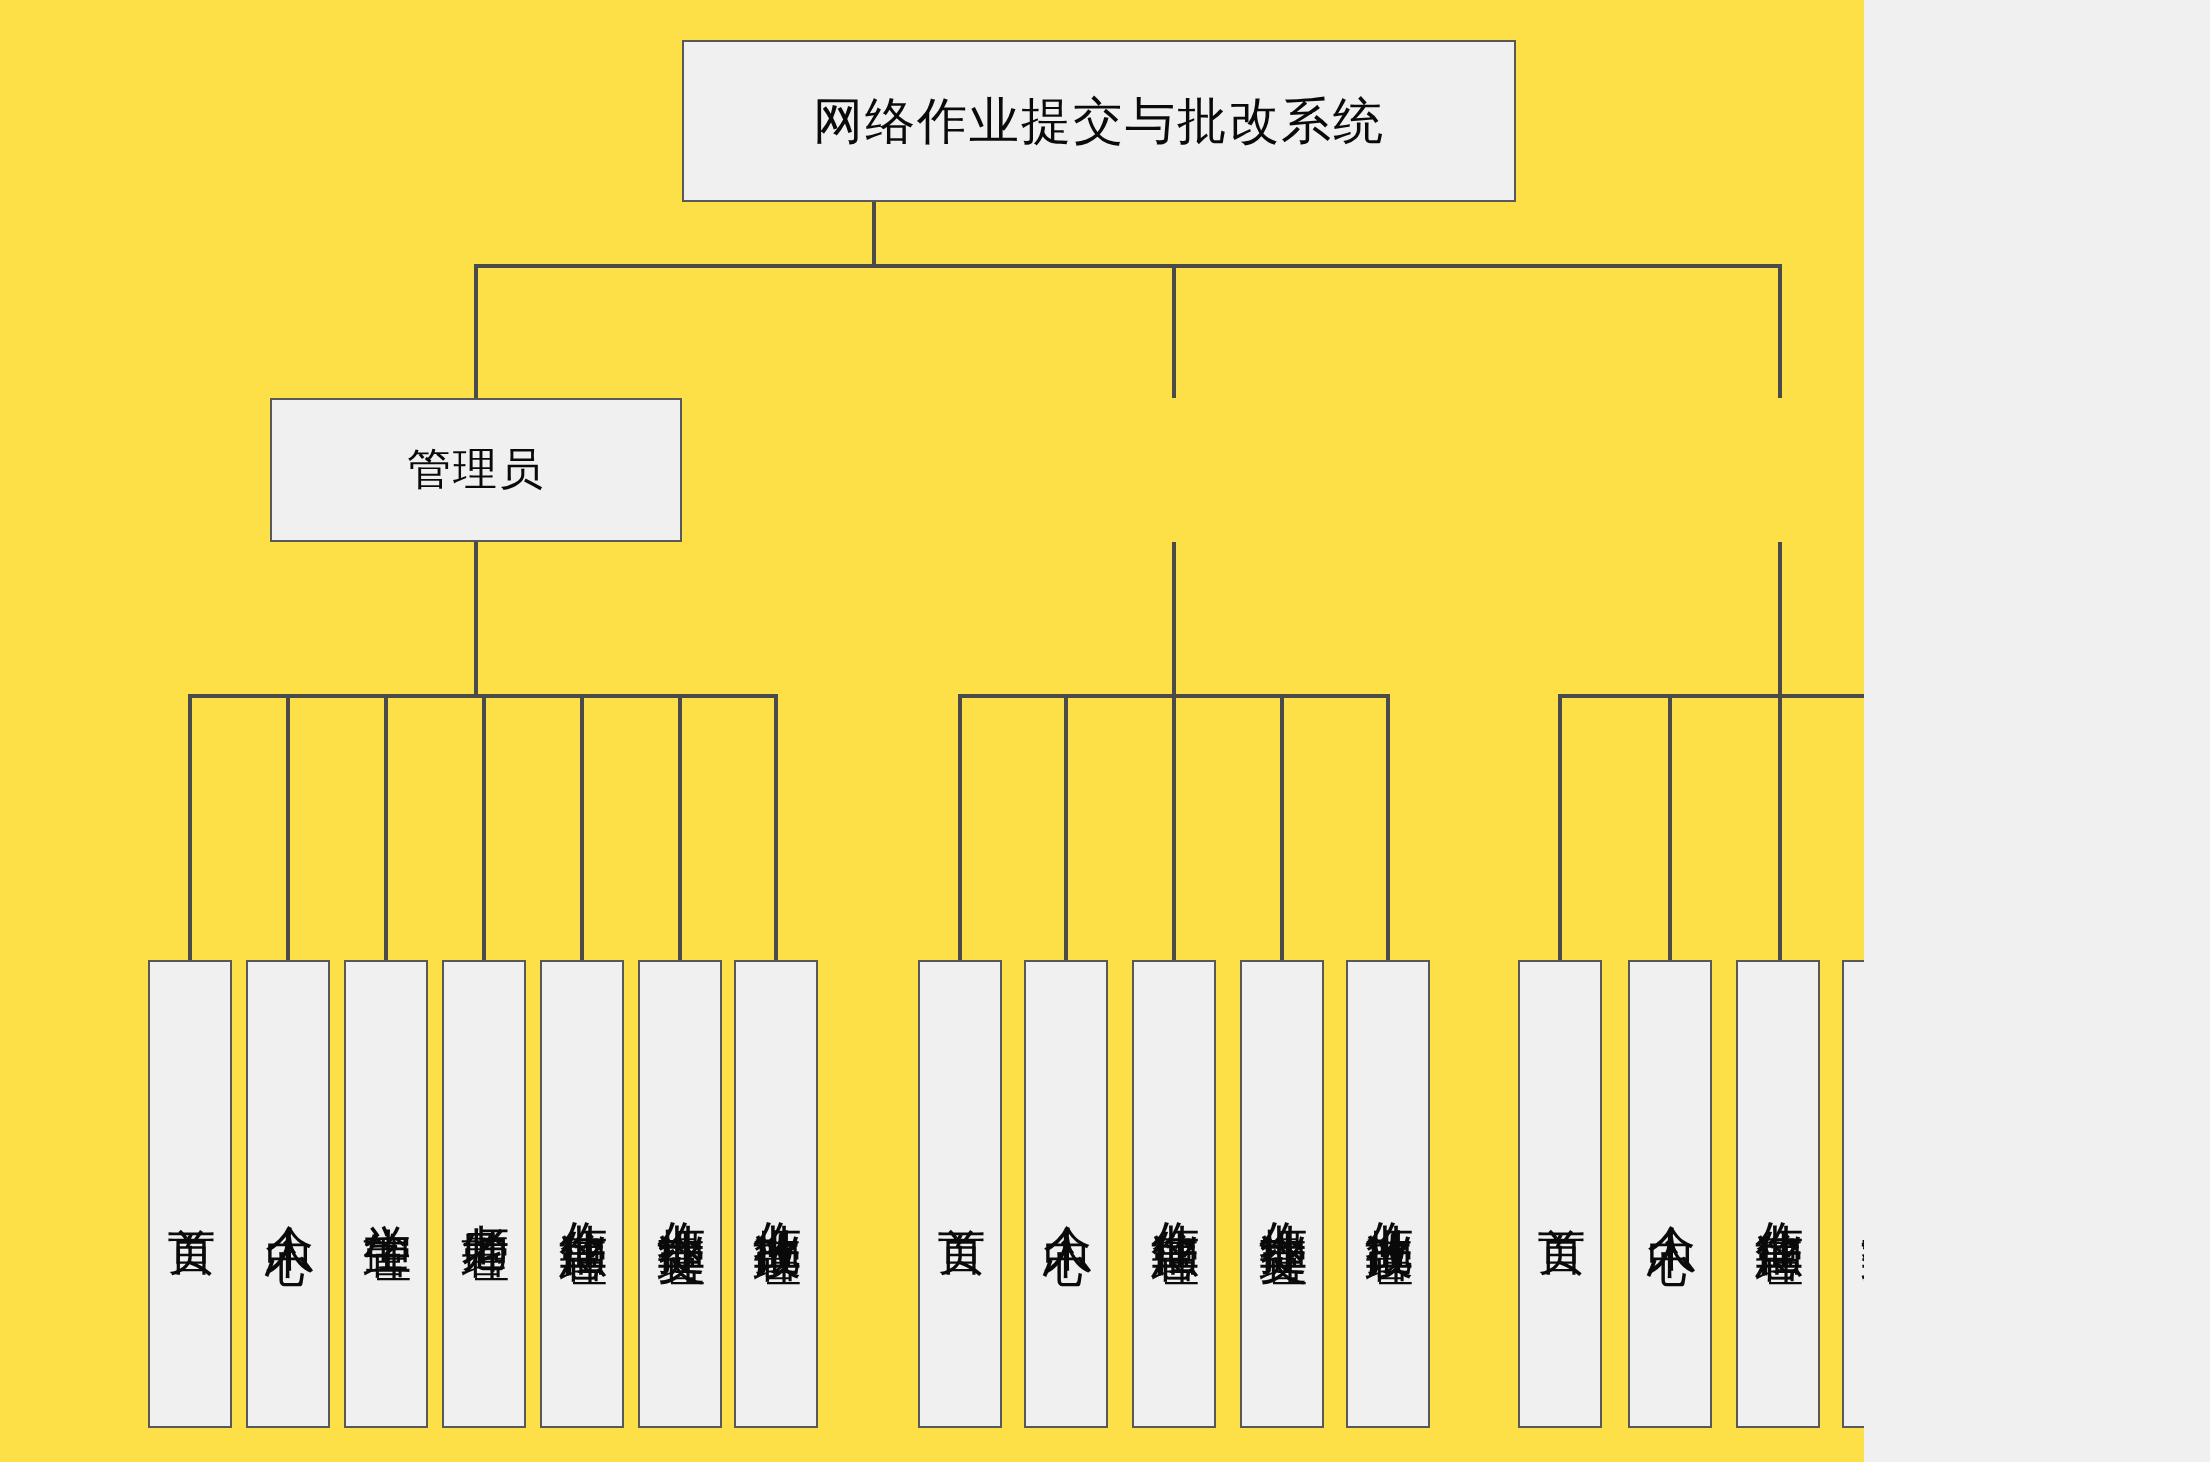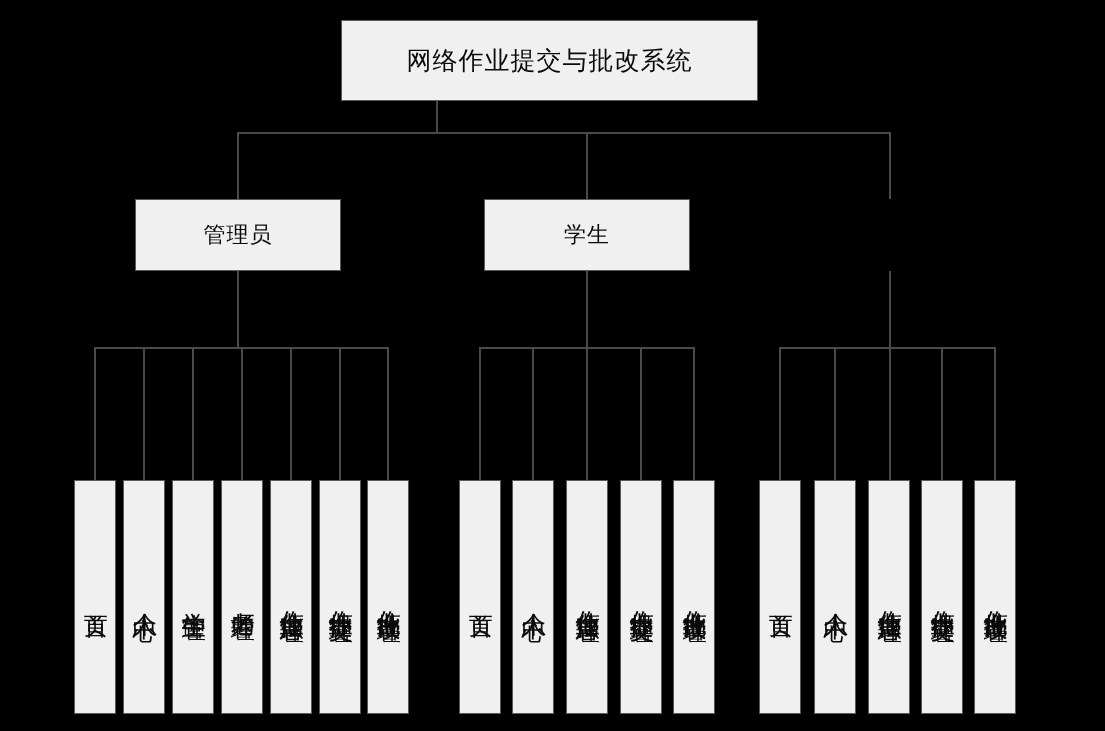--- a/index.html
+++ b/index.html
@@ -7,23 +7,23 @@
     margin: 0;
     padding: 0;
     background: #f0f0f0;
   }
   body {
     font-family: "DejaVu Sans", "Liberation Sans", sans-serif;
     -webkit-font-smoothing: antialiased;
   }
   #diagram {
     position: relative;
-    width: 1105px;
+    width: 932px;
     height: 731px;
-    background: #000000;
+    background: #fde047;
     overflow: hidden;
   }
   .node {
     position: absolute;
     box-sizing: border-box;
     background: #f0f0f0;
     border: 1.5px solid #595959;
     display: flex;
     align-items: center;
     justify-content: center;
@@ -77,23 +77,20 @@
   <div class="edge v" style="left:436px; top:101px; width:1.5px; height:32px;"></div>
 
   <div class="edge h" style="left:237px; top:132px; width:654px; height:1.5px;"></div>
 
   <div class="edge v" style="left:237px; top:132px; width:1.5px; height:67px;"></div>
   <div class="edge v" style="left:586px; top:132px; width:1.5px; height:67px;"></div>
   <div class="edge v" style="left:889px; top:132px; width:1.5px; height:67px;"></div>
 
   <div class="node role" style="left:135px; top:199px; width:206px; height:72px;">
     <span>管理员</span>
-  </div>
-  <div class="node role" style="left:484px; top:199px; width:206px; height:72px;">
-    <span>学生</span>
   </div>
 
   <div class="edge v" style="left:237px; top:271px; width:1.5px; height:77px;"></div>
   <div class="edge h" style="left:94px; top:347px; width:293px; height:1.5px;"></div>
   <div class="edge v" style="left:94px; top:347px; width:1.5px; height:134px;"></div>
   <div class="edge v" style="left:143px; top:347px; width:1.5px; height:134px;"></div>
   <div class="edge v" style="left:192px; top:347px; width:1.5px; height:134px;"></div>
   <div class="edge v" style="left:241px; top:347px; width:1.5px; height:134px;"></div>
   <div class="edge v" style="left:290px; top:347px; width:1.5px; height:134px;"></div>
   <div class="edge v" style="left:339px; top:347px; width:1.5px; height:134px;"></div>

